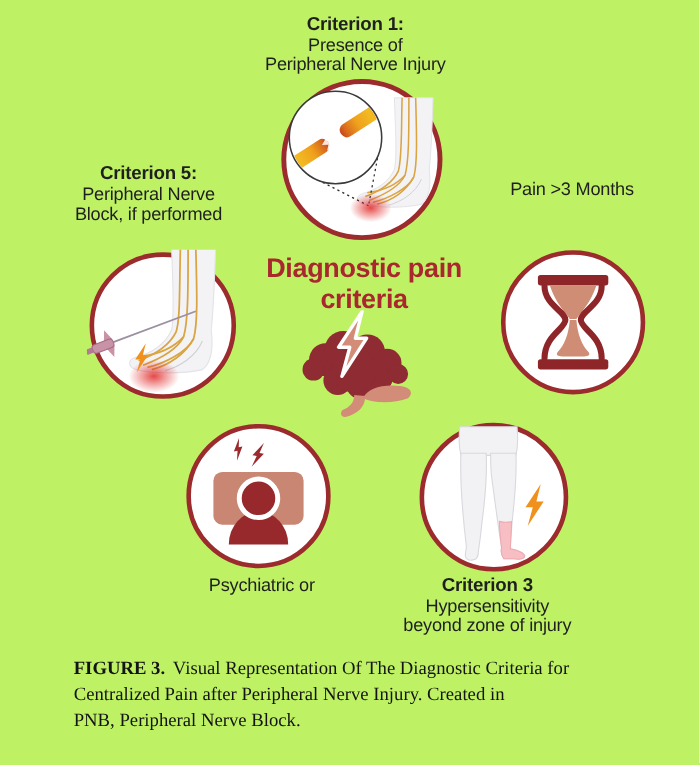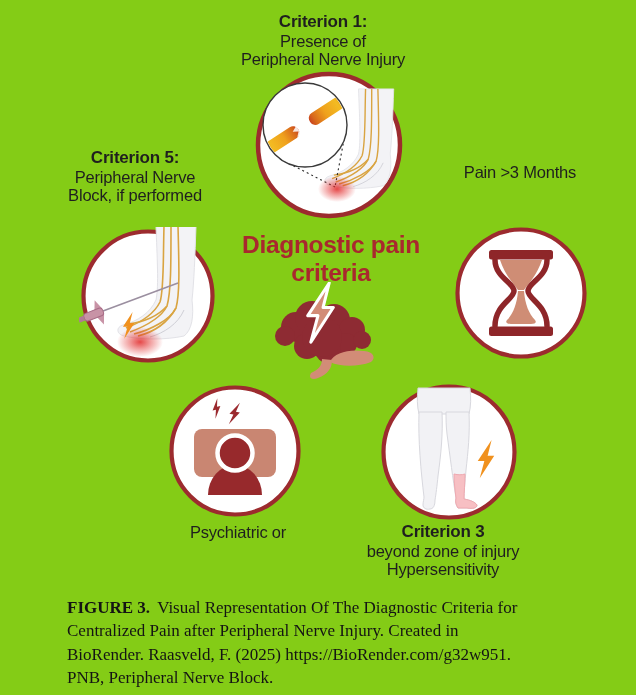--- a/index.html
+++ b/index.html
@@ -1,17 +1,17 @@
 <!DOCTYPE html>
 <html><head>
 <meta charset="utf-8">
 <style>
   html,body { margin:0; padding:0; background:#fff; }
   .fig {
-    position:relative; width:636px; height:695px; background:#84cc16;
+    position:relative; width:636px; height:695px; background:#bef264;
     font-family:"Liberation Sans", sans-serif; overflow:hidden;
   }
   .fig svg { position:absolute; display:block; }
   .crit-label {
     position:absolute; text-align:center; color:#1f1f1f;
     font-size:16.5px; line-height:18.5px; letter-spacing:-0.2px;
   }
   .crit-title { font-weight:bold; font-size:17px; }
   .center-title {
     position:absolute; left:171px; top:231px; width:320px; text-align:center;
@@ -186,24 +186,23 @@
       <path d="M-31 -64 L21 -64 C22 -54 22 -46 20 -38 L-30 -38 C-32 -46 -32 -54 -31 -64 Z"></path>
       <path d="M-30 -40 L-7 -40 C-6 -18 -8 2 -11 24 C-12 34 -13 42 -14 48 C-14 54 -16 57 -19 57 C-23 58 -26 56 -26 53 C-26 50 -25 47 -25 45 C-28 20 -31 -12 -30 -40 Z"></path>
       <path d="M-3 -40 L20 -40 C21 -18 19 0 17 18 C16 30 15 40 15 47 C21 48 26 50 28 53 C28 56 24 57 18 56 L9 56 C7 53 6 50 7 46 C4 28 1 4 -2 -18 C-3 -26 -3 -34 -3 -40 Z"></path>
     </g>
     <path d="M5 22 C9 23 13 23 16 22 C16 32 15 40 15 47 C21 48 26 50 28 53 C28 56 24 57 18 56 L9 56 C7 53 6 50 7 46 C6 38 5 30 5 22 Z" fill="#f7bfc3" stroke="#efa9b0" stroke-width="1"></path>
     <path d="M10 0 L-11 32 L-1 32 L-8 58 L14 24 L4 24 Z" transform="translate(36,-12) scale(0.66)" fill="#f0911e"></path>
   </svg>
 
   <div class="crit-label" style="left:323px; top:523px; width:240px;">
     <div class="crit-title">Criterion 3</div>
+    <div>Hypersensitivity</div>
     <div>beyond zone of injury</div>
-    <div>Hypersensitivity</div>
   </div>
 
   <div class="caption">
     <div class="cap-line"><span class="cap-label">FIGURE 3.</span><span>Visual Representation Of The Diagnostic Criteria for</span></div>
     <div class="cap-line">Centralized Pain after Peripheral Nerve Injury. Created in</div>
-    <div class="cap-line">BioRender. Raasveld, F. (2025) https://BioRender.com/g32w951.</div>
     <div class="cap-line">PNB, Peripheral Nerve Block.</div>
   </div>
 
 </div>
 
 </body></html>

